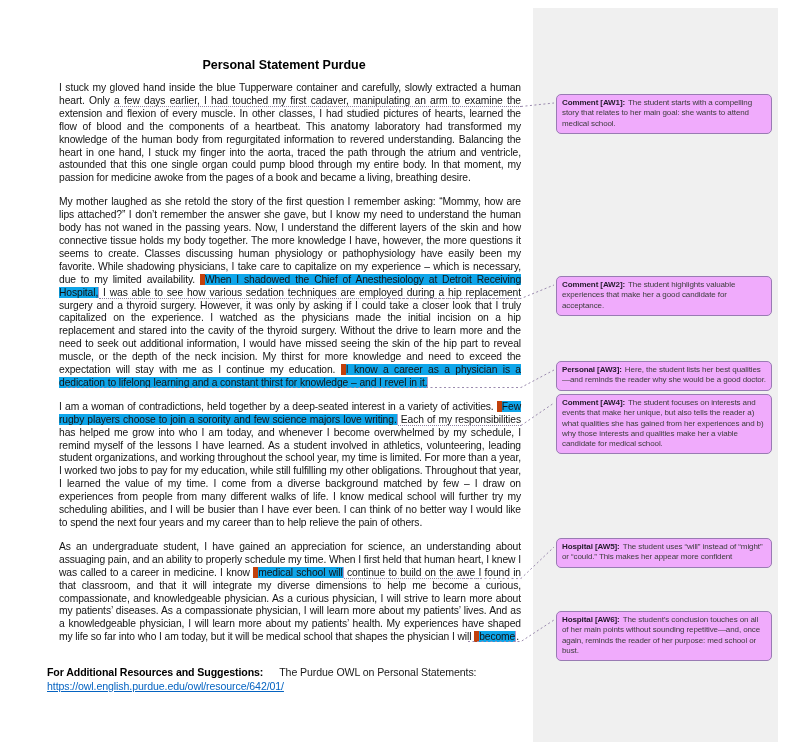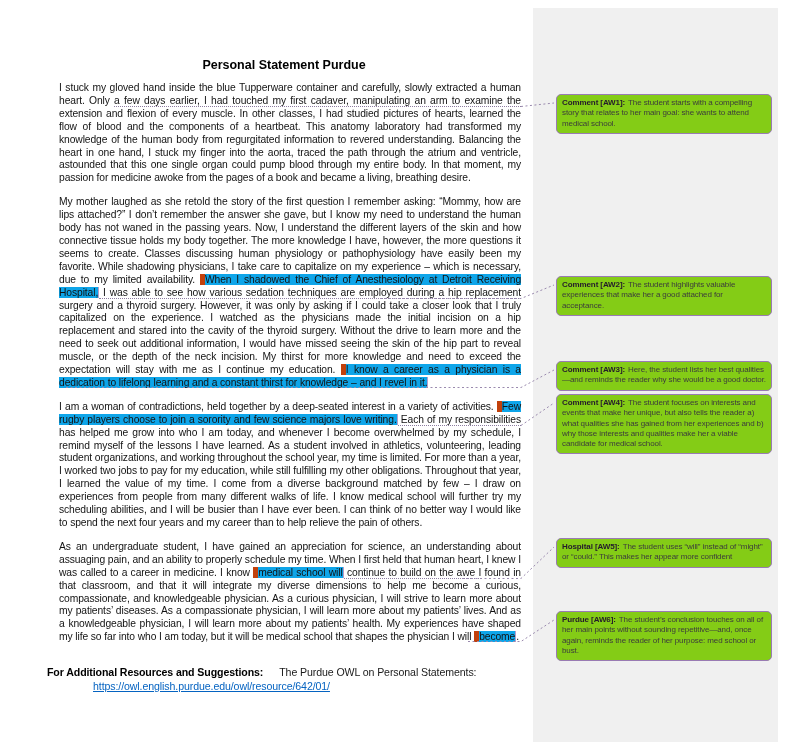--- a/index.html
+++ b/index.html
@@ -27,24 +27,24 @@
     background:#0ea5e9;
     border-left:5px solid #c2410c;border-right:1px solid #b49dcb;
   }
   .seg-d{border-bottom:1px dotted #8d7da0;}
   .footer-line{
     margin:22px 0 0 0;font-size:10.6px;line-height:13.8px;color:#000;
     letter-spacing:-0.1px;
   }
   .footer-line strong{font-weight:bold;}
   .footer-line .after-label{margin-left:16px;color:#1a1a1a;}
-  a.link{color:#0563c1;cursor:pointer;margin-left:46px;}
+  a.link{color:#0563c1;cursor:pointer;}
   .balloon{
     position:absolute;left:556px;width:204px;
-    background:#84cc16;border:1.5px solid #997bb3;border-radius:5px;
+    background:#f0abfc;border:1.5px solid #997bb3;border-radius:5px;
     padding:3px 5px 4px 5px;
     font-size:8px;line-height:10.3px;letter-spacing:-0.1px;color:#3c3c3c;
     box-sizing:content-box;
   }
   .b-label{font-weight:bold;color:#241a2c;margin-right:3px;}
   #connectors{
     position:absolute;left:0;top:0;width:805px;height:755px;
     pointer-events:none;
   }
   .connector{fill:none;stroke:#9a8aae;stroke-width:1;stroke-dasharray:2 2.5;}
@@ -63,33 +63,33 @@
   <p class="footer-line">
     <strong>For Additional Resources and Suggestions:</strong><span class="after-label">The Purdue OWL on Personal Statements:</span><br>
     <a class="link" href="#">https://owl.english.purdue.edu/owl/resource/642/01/</a>
   </p>
 </div>
 
 <div class="balloon" style="top:94px">
   <span class="b-label">Comment [AW1]:</span><span class="b-text">The student starts with a compelling story that relates to her main goal: she wants to attend medical school.</span>
 </div>
 <div class="balloon" style="top:276px">
-  <span class="b-label">Comment [AW2]:</span><span class="b-text">The student highlights valuable experiences that make her a good attached for acceptance.</span>
+  <span class="b-label">Comment [AW2]:</span><span class="b-text">The student highlights valuable experiences that make her a good candidate for acceptance.</span>
 </div>
 <div class="balloon" style="top:361px">
-  <span class="b-label">Comment [AW3]:</span><span class="b-text">Here, the student lists her best qualities—and reminds the reader why she would be a good doctor.</span>
+  <span class="b-label">Personal [AW3]:</span><span class="b-text">Here, the student lists her best qualities—and reminds the reader why she would be a good doctor.</span>
 </div>
 <div class="balloon" style="top:394px">
   <span class="b-label">Comment [AW4]:</span><span class="b-text">The student focuses on interests and events that make her unique, but also tells the reader a) what qualities she has gained from her experiences and b) why those interests and qualities make her a viable candidate for medical school.</span>
 </div>
 <div class="balloon" style="top:538px">
   <span class="b-label">Hospital [AW5]:</span><span class="b-text">The student uses “will” instead of “might” or “could.” This makes her appear more confident</span>
 </div>
 <div class="balloon" style="top:611px">
-  <span class="b-label">Purdue [AW6]:</span><span class="b-text">The student’s conclusion touches on all of her main points without sounding repetitive—and, once again, reminds the reader of her purpose: med school or bust.</span>
+  <span class="b-label">Hospital [AW6]:</span><span class="b-text">The student’s conclusion touches on all of her main points without sounding repetitive—and, once again, reminds the reader of her purpose: med school or bust.</span>
 </div>
 
 <svg id="connectors" viewBox="0 0 805 755">
     <path d="M521,106.5 L521,106.5 L554,103" class="connector"></path>
     <path d="M380,298.5 L521,298.5 L554,285" class="connector"></path>
     <path d="M66,387.5 L521,387.5 L554,370" class="connector"></path>
     <path d="M521,425.5 L521,425.5 L554,403" class="connector"></path>
     <path d="M462,578.5 L521,578.5 L554,547" class="connector"></path>
     <path d="M468,641.5 L521,641.5 L554,620" class="connector"></path>
   </svg>

